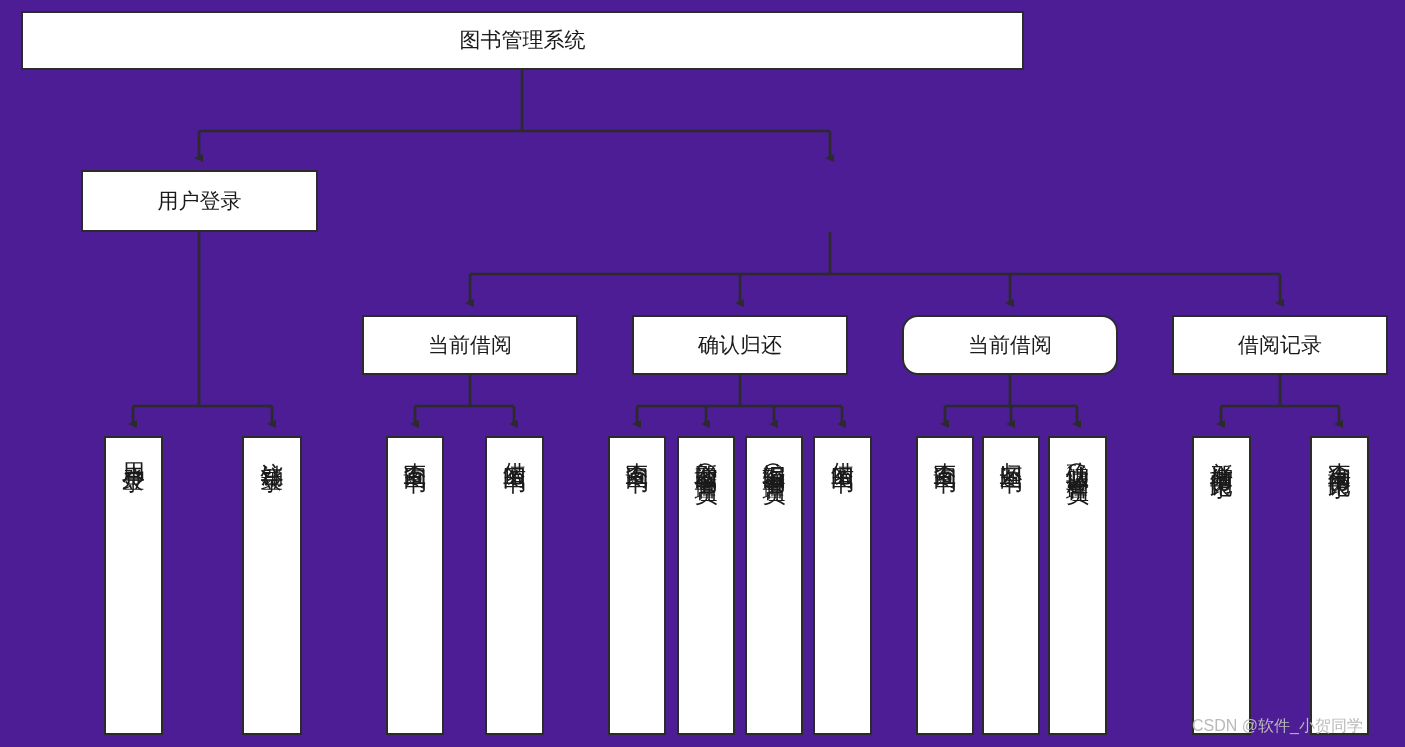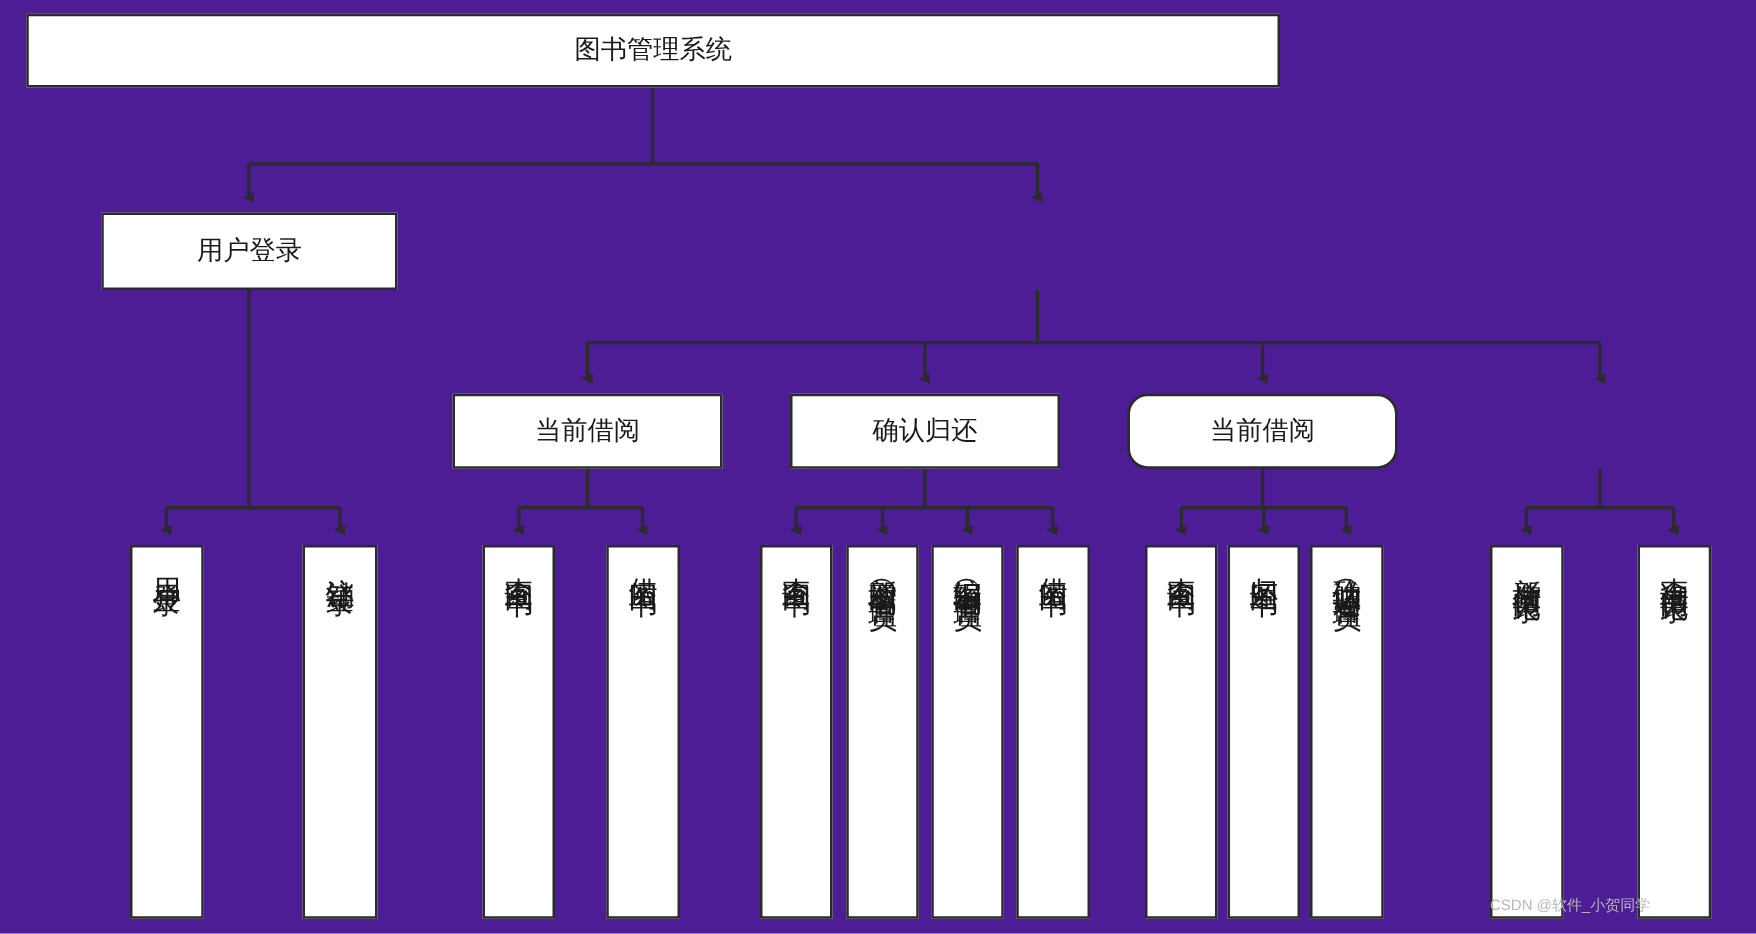--- a/index.html
+++ b/index.html
@@ -50,21 +50,21 @@
     writing-mode: vertical-rl;
     text-orientation: upright;
     font-size: 23px;
     letter-spacing: 3px;
     line-height: 1;
   }
   #watermark {
     position: absolute;
     left: 1192px;
     top: 716px;
-    font-size: 12px;
+    font-size: 16px;
     color: #b9b9b9;
     white-space: nowrap;
     z-index: 5;
     font-family: "Liberation Sans", "DejaVu Sans", sans-serif;
   }
 </style>
 </head>
 <body>
 
 <div id="canvas">
@@ -129,20 +129,23 @@
 
   <div class="node horiz" style="left: 362px; top: 315px; width: 216px; height: 60px;">
     <span class="label">当前借阅</span>
   </div>
   <div class="node horiz" style="left: 632px; top: 315px; width: 216px; height: 60px;">
     <span class="label">确认归还</span>
   </div>
   <div class="node horiz" style="left: 902px; top: 315px; width: 216px; height: 60px; border-radius: 16px;">
     <span class="label">当前借阅</span>
   </div>
+  <div class="node horiz" style="left: 1172px; top: 315px; width: 216px; height: 60px;">
+    <span class="label">借阅记录</span>
+  </div>
 
   <div class="node vert" style="left: 104px; top: 436px; width: 59px; height: 299px;">
     <span class="label">用户登录</span>
   </div>
   <div class="node vert" style="left: 242px; top: 436px; width: 60px; height: 299px;">
     <span class="label">注销登录</span>
   </div>
   <div class="node vert" style="left: 386px; top: 436px; width: 58px; height: 299px;">
     <span class="label">查询图书</span>
   </div>

